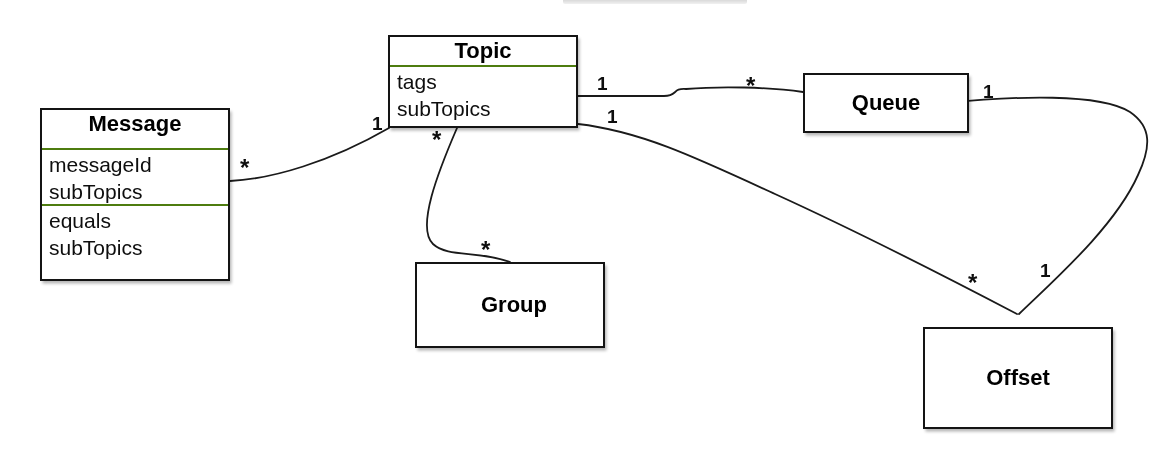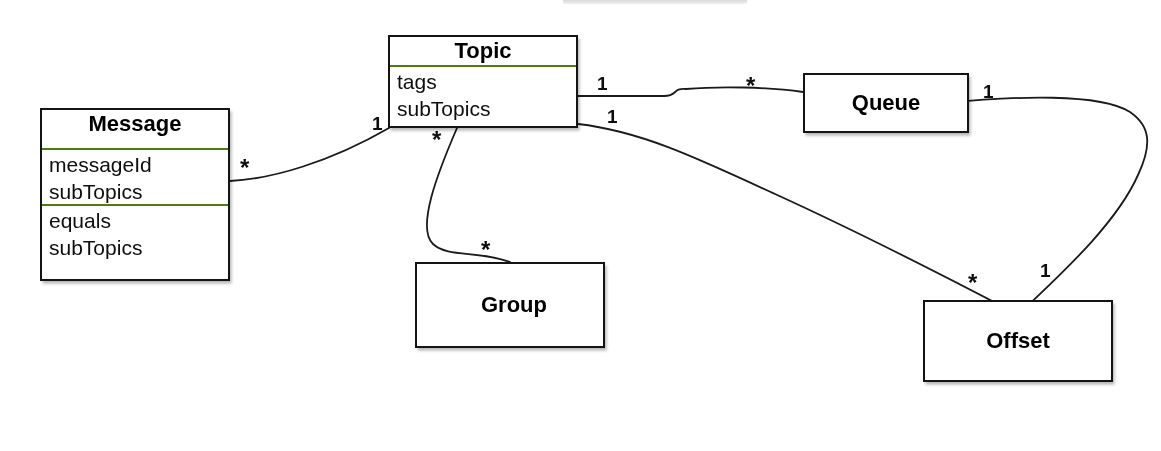--- a/index.html
+++ b/index.html
@@ -116,21 +116,21 @@
   </div>
 
   <div class="uml-class simple" style="left:803px; top:73px; width:166px; height:60px;">
     <div class="uml-title">Queue</div>
   </div>
 
   <div class="uml-class simple" style="left:415px; top:262px; width:190px; height:86px;padding-left:8px;">
     <div class="uml-title">Group</div>
   </div>
 
-  <div class="uml-class simple" style="left:923px; top:300px; width:190px; height:82px;">
+  <div class="uml-class simple" style="left:923px; top:327px; width:190px; height:102px;">
     <div class="uml-title">Offset</div>
   </div>
 
   <span class="mult star" style="left:240px; top:156px;">*</span>
   <span class="mult" style="left:372px; top:114px;">1</span>
 
   <span class="mult star" style="left:432px; top:128px;">*</span>
   <span class="mult star" style="left:481px; top:238px;">*</span>
 
   <span class="mult" style="left:597px; top:74px;">1</span>

